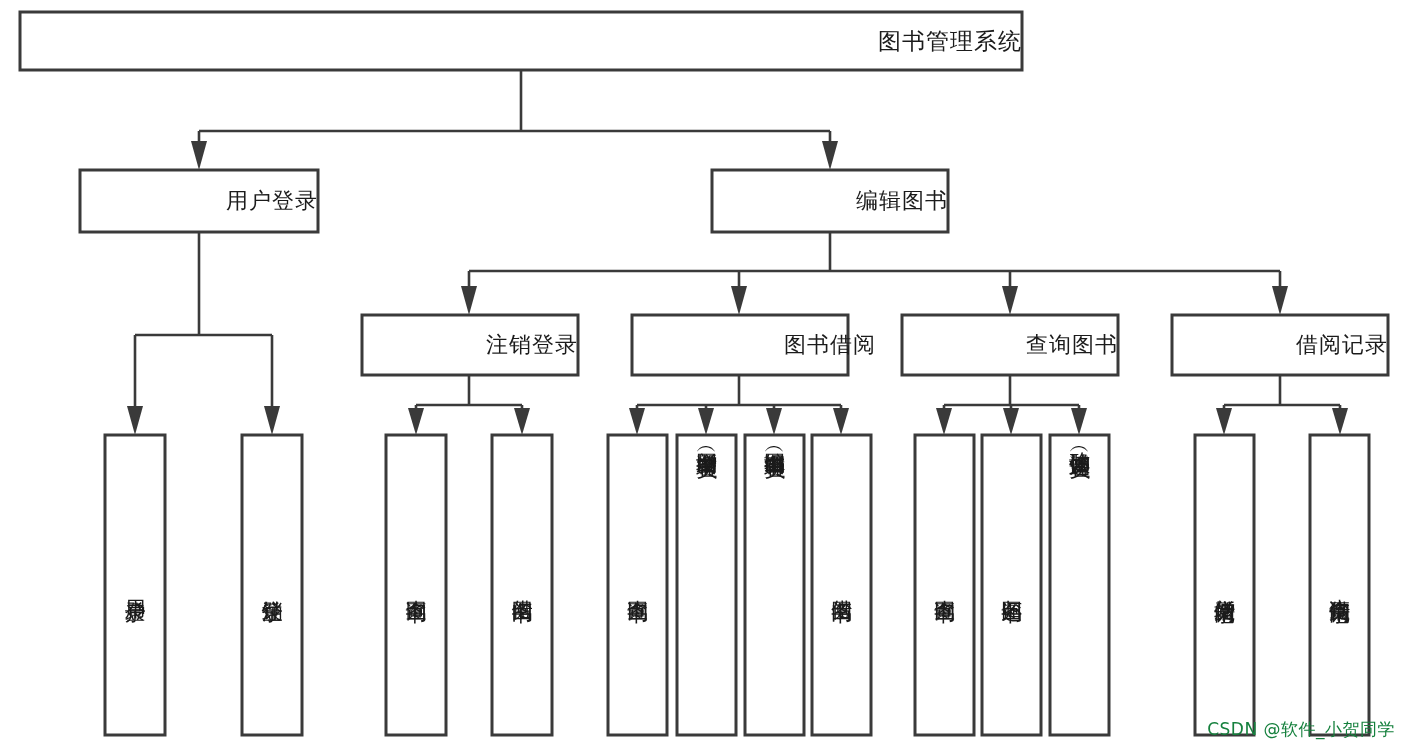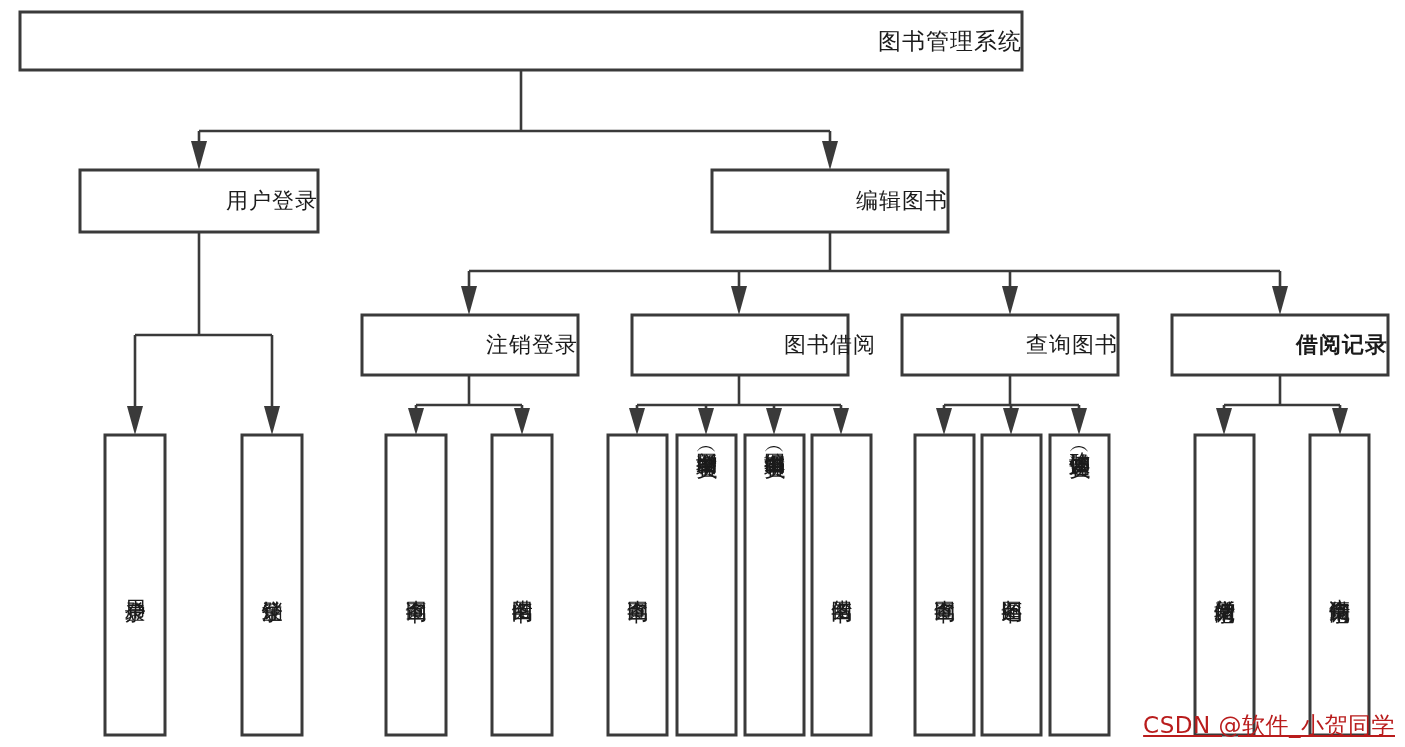--- a/index.html
+++ b/index.html
@@ -73,25 +73,24 @@
     letter-spacing: 1px;
   }
   .title-text {
     font-size: 23px;
   }
   #watermark {
     position: absolute;
     right: 10px;
     bottom: 6px;
     font-family: "DejaVu Sans", "Liberation Sans", sans-serif;
-    font-size: 23px;
-    color: #b91c1c;
+    font-size: 17px;
+    color: #15803d;
     letter-spacing: 0.5px;
     white-space: nowrap;
-    text-decoration: underline;
   }
 </style>
 </head>
 <body>
 
 <div id="diagram-root">
 
   <svg id="flow" viewBox="0 0 1405 747">
 
     <g>
@@ -218,21 +217,21 @@
   </div>
 
   <div class="hlabel-wrap" style="left:632px; top:315px; width:244px; height:60px;">
     <span class="hlabel-text">图书借阅</span>
   </div>
 
   <div class="hlabel-wrap" style="left:902px; top:315px; width:216px; height:60px;">
     <span class="hlabel-text">查询图书</span>
   </div>
 
-  <div class="hlabel-wrap" style="left:1172px; top:315px; width:216px; height:60px;font-weight:bold;">
+  <div class="hlabel-wrap" style="left:1172px; top:315px; width:216px; height:60px;">
     <span class="hlabel-text">借阅记录</span>
   </div>
 
   <div class="vlabel-wrap" style="left:105px; top:435px; width:60px; height:300px;">
     <span class="vlabel-text">用户登录</span>
   </div>
   <div class="vlabel-wrap" style="left:242px; top:435px; width:60px; height:300px;">
     <span class="vlabel-text">注销登录</span>
   </div>
 

